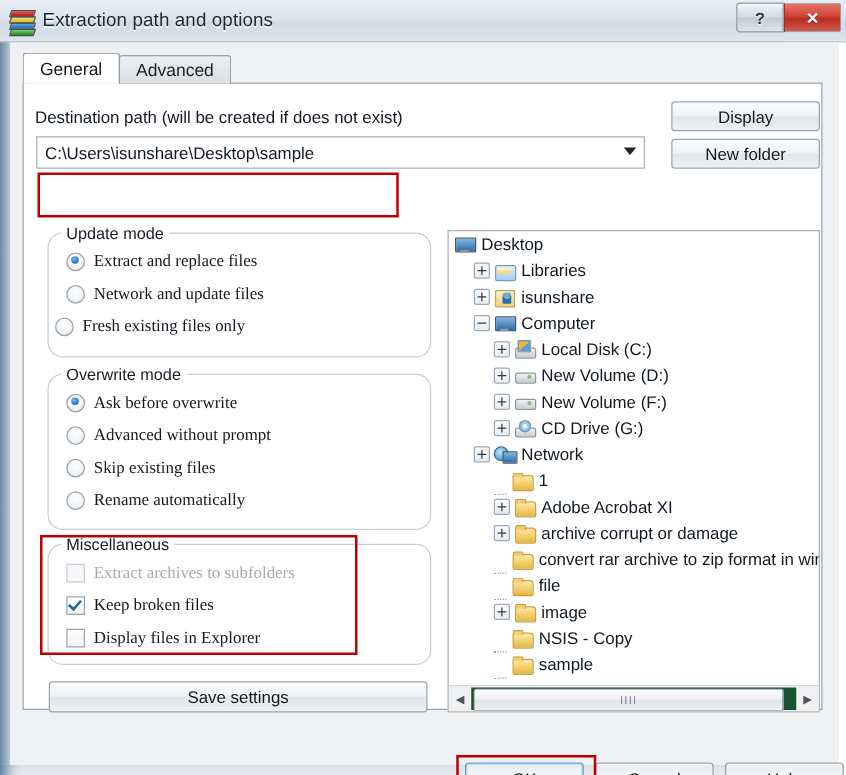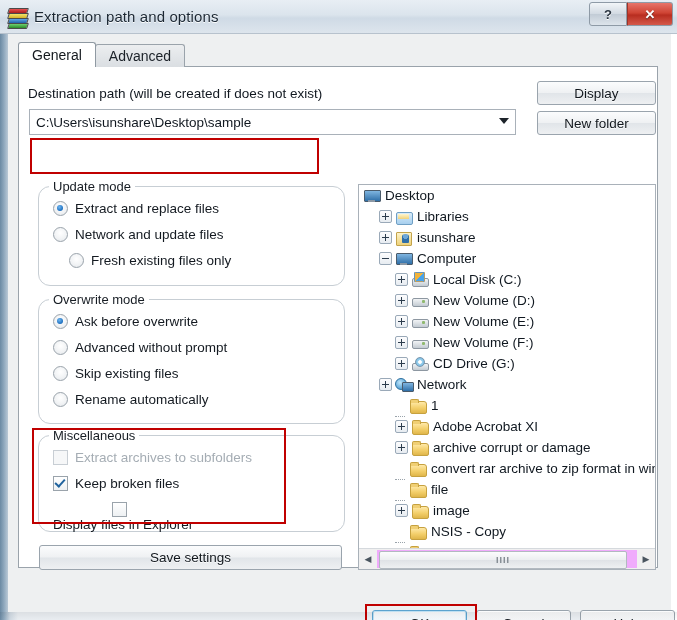--- a/index.html
+++ b/index.html
@@ -107,21 +107,21 @@
     background: #ffffff;
   }
   .group > .caption {
     position: absolute; top: -8px; left: 10px; background: #ffffff;
     padding: 0 4px; font-size: 13px; color: #171d24;
   }
   .g-update   { left: 30px; top: 152px; width: 305px; height: 98px; }
   .g-overwrite{ left: 30px; top: 265px; width: 305px; height: 123px; }
   .g-misc     { left: 30px; top: 401px; width: 305px; height: 95px; }
 
-  .opt { position: absolute; display: flex; align-items: center; font-size: 13.5px; color: #141a21; white-space: nowrap; }
+  .opt { position: absolute; display: flex; align-items: center; font-size: 13.5px; color: #141a21; white-space: nowrap; font-family: Liberation Serif, serif; }
   .opt.dim { color: #a5adb4; }
 
   .radio {
     width: 13px; height: 13px; border-radius: 50%;
     border: 1px solid #9aa3ab; margin-right: 7px; flex: none;
     background: radial-gradient(circle at 50% 38%, #ffffff 0%, #f0f2f4 60%, #dfe3e7 100%);
     position: relative;
   }
   .radio.checked::after {
     content: ""; position: absolute; left: 2.5px; top: 2.5px;
@@ -247,21 +247,21 @@
   .hscroll {
     position: absolute; left: 0; bottom: 0; width: 296px; height: 20px;
     background: #f0f0f0; border-top: 1px solid #d5d9dd;
     display: flex; align-items: center;
   }
   .hs-arrow {
     width: 18px; height: 18px; flex: none;
     display: flex; align-items: center; justify-content: center;
     color: #4a555f; font-size: 9px;
   }
-  .hs-track { flex: 1; height: 18px; background: #f0abfc; position: relative; font-weight: bold; }
+  .hs-track { flex: 1; height: 18px; background: #14532d; position: relative; }
   .hs-thumb {
     position: absolute; left: 2px; top: 1px; width: 246px; height: 16px;
     background: linear-gradient(to bottom,#fcfcfd,#eceef0 50%,#dfe2e6 51%,#eef0f2);
     border: 1px solid #b2b9c0; border-radius: 2px;
     display: flex; align-items: center; justify-content: center;
   }
   .grip { font-size: 9px; color: #7e868e; letter-spacing: 1px; }
 
   
   .btn-ok     { position: absolute; left: 364px; top: 576px; width: 95px; height: 26px; }
@@ -324,21 +324,21 @@
     <div class="group g-update">
       <div class="caption">Update mode</div>
       <div class="opt" style="left:14px; top:14px;">
         <span class="radio checked"></span>
         <span>Extract and replace files</span>
       </div>
       <div class="opt" style="left:14px; top:40px;">
         <span class="radio"></span>
         <span>Network and update files</span>
       </div>
-      <div class="opt" style="left:30px; top:66px;justify-content:flex-end;">
+      <div class="opt" style="left:5px; top:66px;justify-content:flex-end;">
         <span class="radio"></span>
         <span>Fresh existing files only</span>
       </div>
     </div>
 
     <div class="group g-overwrite">
       <div class="caption">Overwrite mode</div>
       <div class="opt" style="left:14px; top:14px;">
         <span class="radio checked"></span>
         <span>Ask before overwrite</span>
@@ -360,21 +360,21 @@
     <div class="group g-misc">
       <div class="caption">Miscellaneous</div>
       <div class="opt dim" style="left:14px; top:14px;">
         <span class="checkbox dim"></span>
         <span>Extract archives to subfolders</span>
       </div>
       <div class="opt" style="left:14px; top:40px;">
         <span class="checkbox checked"></span>
         <span>Keep broken files</span>
       </div>
-      <div class="opt" style="left:14px; top:66px;flex-direction:column;">
+      <div class="opt" style="left:14px; top:66px;">
         <span class="checkbox"></span>
         <span>Display files in Explorer</span>
       </div>
     </div>
 
     <div class="btn btn-save">Save settings</div>
 
     <div class="treebox">
       <div class="treescroll" id="treescroll">
           <div class="tnode" style="padding-left: 4px;">
@@ -398,25 +398,20 @@
           </div>
           <div class="tnode" style="padding-left: 36px;">
             <span class="exp plus"></span>
             <span class="ico disk"></span>
             <span>Local Disk (C:)</span>
           </div>
           <div class="tnode" style="padding-left: 36px;">
             <span class="exp plus"></span>
             <span class="ico drive"></span>
             <span>New Volume (D:)</span>
-          </div>
-          <div class="tnode" style="padding-left: 36px;">
-            <span class="exp plus"></span>
-            <span class="ico drive"></span>
-            <span>New Volume (E:)</span>
           </div>
           <div class="tnode" style="padding-left: 36px;">
             <span class="exp plus"></span>
             <span class="ico drive"></span>
             <span>New Volume (F:)</span>
           </div>
           <div class="tnode" style="padding-left: 36px;">
             <span class="exp plus"></span>
             <span class="ico cd"></span>
             <span>CD Drive (G:)</span>

